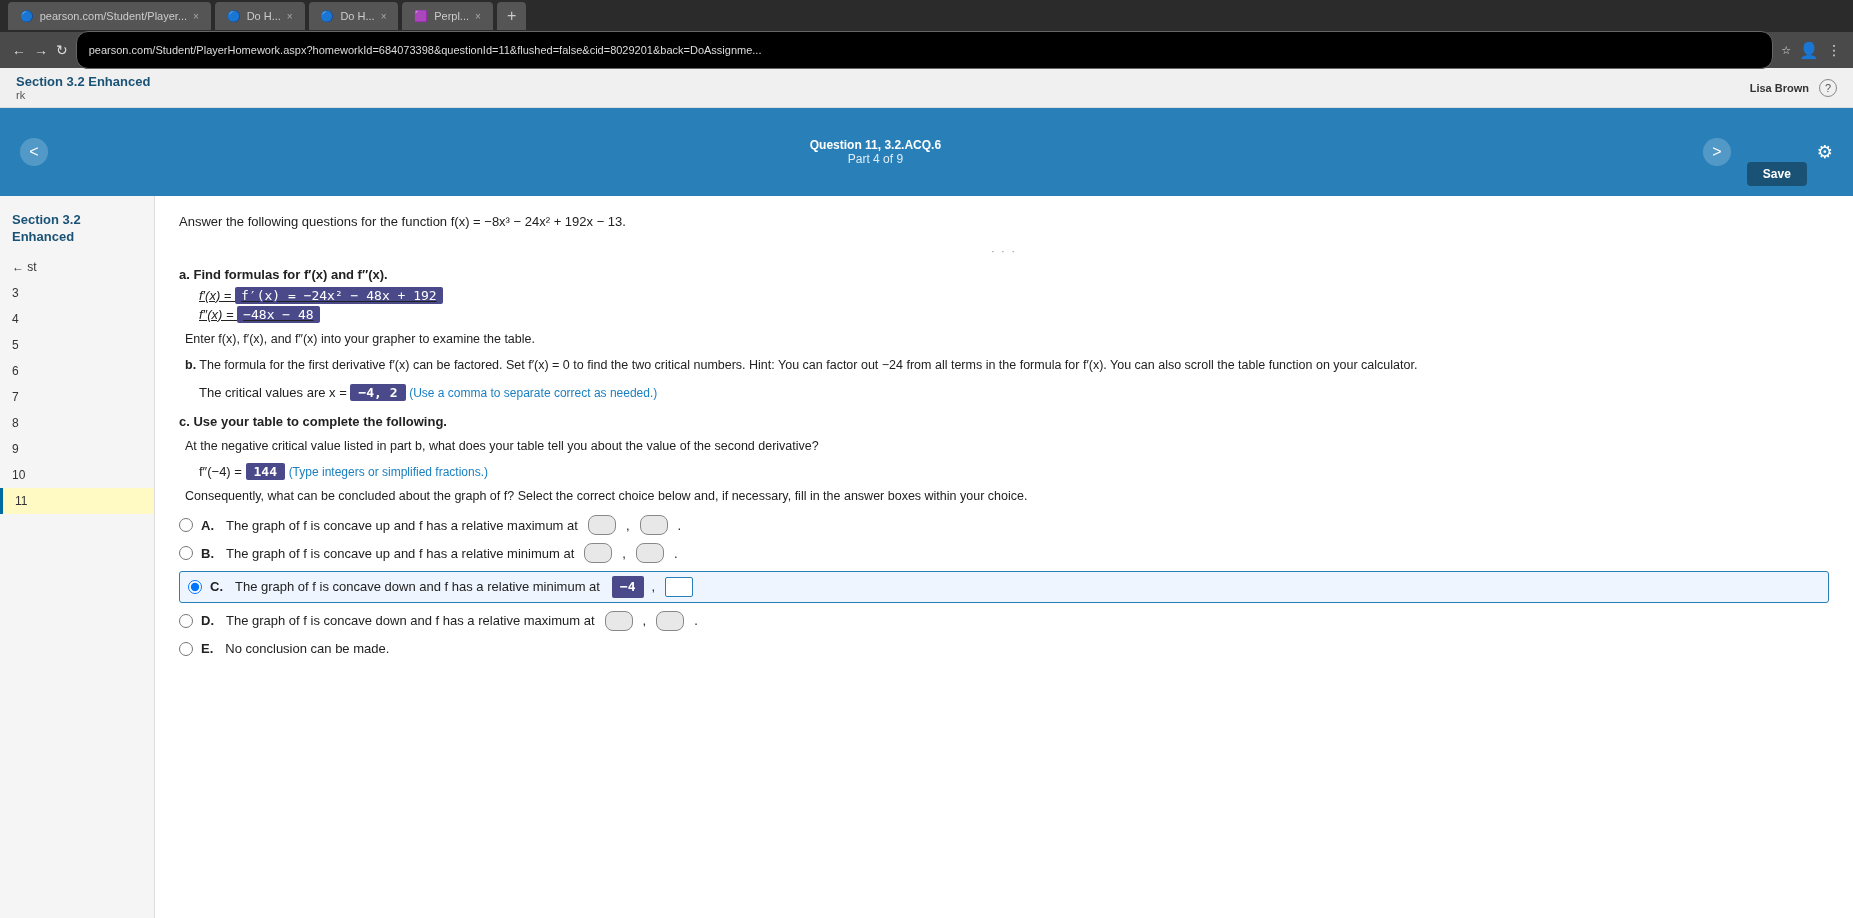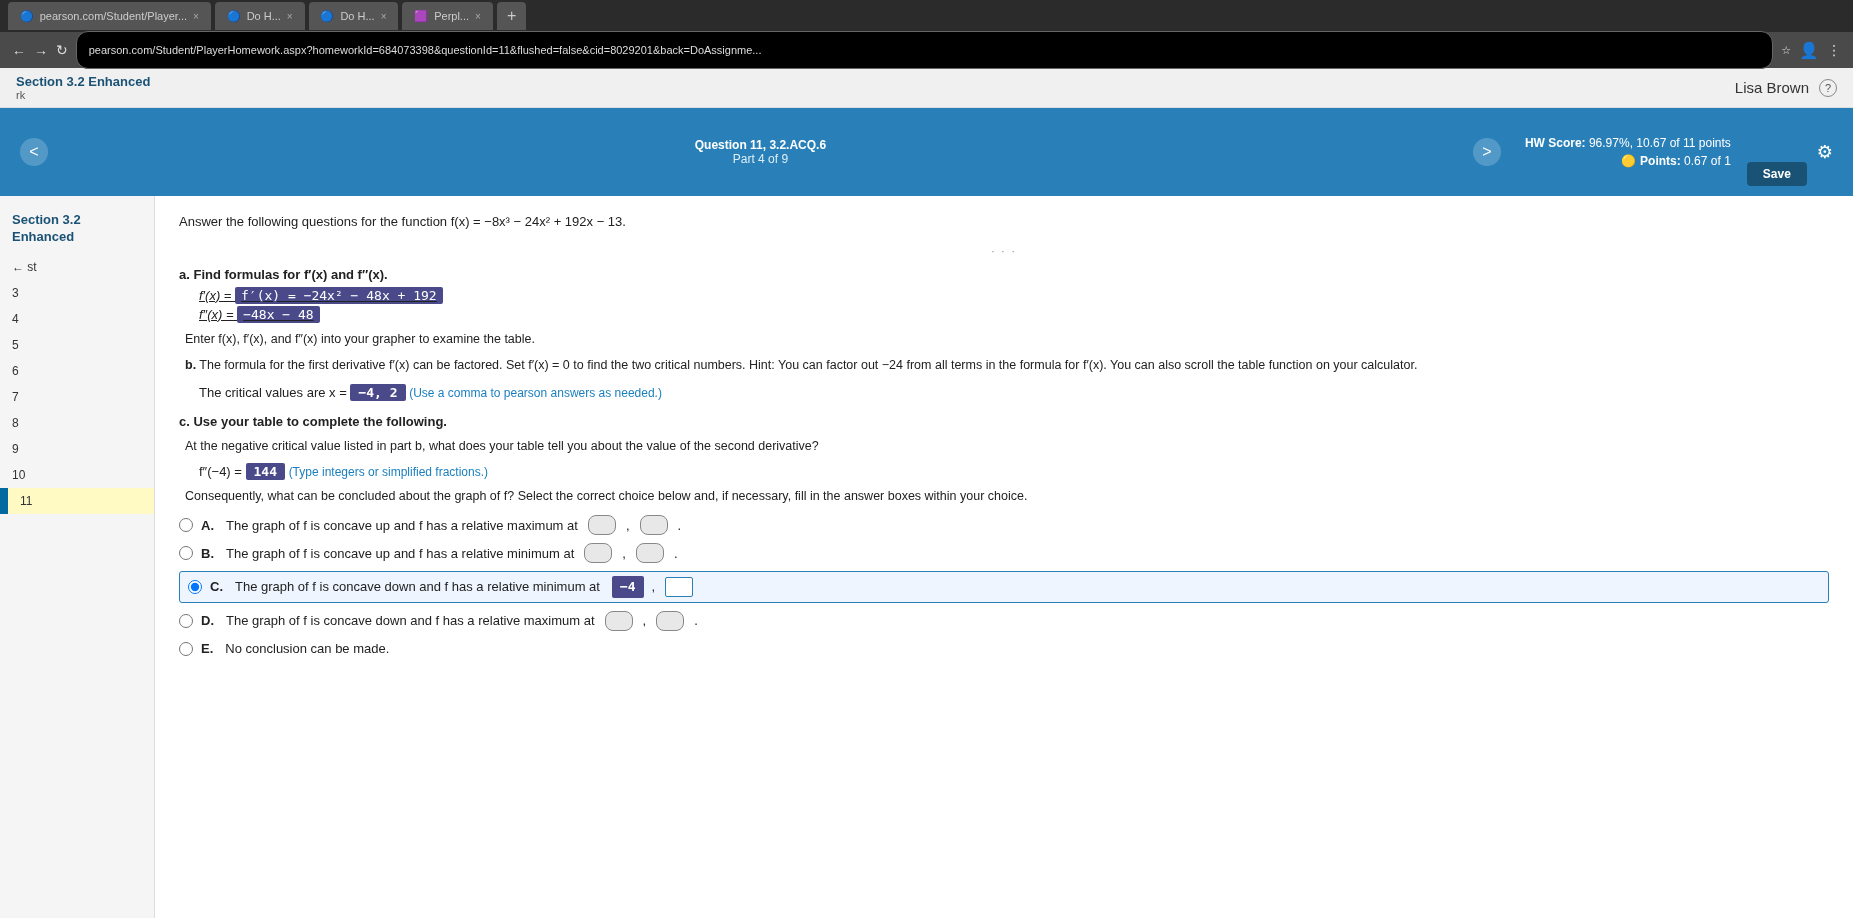--- a/index.html
+++ b/index.html
@@ -86,21 +86,21 @@
       padding: 6px 12px;
       font-size: 12px;
       color: #333;
       cursor: pointer;
       display: flex;
       align-items: center;
       gap: 6px;
     }
     .sidebar-item-highlight {
       background: #fff9c4;
-      border-left: 8px solid #0369a1;
+      border-left: 3px solid #0369a1;
     }
 
     
     .question-header {
       background: #2980b9;
       padding: 10px 20px;
       display: flex;
       align-items: center;
       justify-content: space-between;
       color: white;
@@ -333,43 +333,32 @@
   <span style="cursor:pointer;font-size:16px;">👤</span>
   <span style="cursor:pointer;font-size:14px;">⋮</span>
 </div>
 
 <div class="top-bar">
   <div>
     <div class="section-title">Section 3.2 Enhanced</div>
     <div style="font-size:11px;color:#555;">rk</div>
   </div>
   <div class="user-area">
-    <span style="font-size:15px;color:#333;font-weight:normal;">Lisa Brown</span>
+    <span style="font-size:11px;color:#333;font-weight:bold;">Lisa Brown</span>
     <span style="border:1px solid #888;border-radius:50%;width:18px;height:18px;display:inline-flex;align-items:center;justify-content:center;font-size:11px;cursor:pointer;color:#555;">?</span>
   </div>
 </div>
 
 <div class="question-header">
   <button class="nav-arrow">&lt;</button>
   <div class="question-title-area">
     <div class="question-title">Question 11, 3.2.ACQ.6</div>
     <div class="question-subtitle">Part 4 of 9</div>
   </div>
   <button class="nav-arrow">&gt;</button>
-  <div class="score-area" style="margin-left:24px;">
-    <div>
-      <strong>HW Score:</strong>
-      <span>96.97%, 10.67 of 11 points</span>
-    </div>
-    <div>
-      <span>🟡</span>
-      <strong>Points:</strong>
-      <span>0.67 of 1</span>
-    </div>
-  </div>
   <button class="save-btn" style="margin-left:16px;margin-top:44px;">Save</button>
   <span style="margin-left:10px;font-size:18px;cursor:pointer;">⚙</span>
 </div>
 
 <div class="main-wrapper">
 
   <div class="sidebar">
     <div class="sidebar-header">
       <span>Section 3.2 Enhanced</span>
     </div>
@@ -426,21 +415,21 @@
     <div class="instruction-text">Enter f(x), f′(x), and f″(x) into your grapher to examine the table.</div>
 
     <div class="instruction-text">
       <strong>b.</strong>
       <span>The formula for the first derivative f′(x) can be factored. Set f′(x) = 0 to find the two critical numbers. Hint: You can factor out −24 from all terms in the formula for f′(x). You can also scroll the table function on your calculator.</span>
     </div>
 
     <div class="critical-value-line">
       <span>The critical values are x =</span>
       <span class="answer-highlight">−4, 2</span>
-      <span class="answer-hint"> (Use a comma to pearson answers as needed.)</span>
+      <span class="answer-hint"> (Use a comma to separate correct as needed.)</span>
     </div>
 
     <div class="part-label">c. Use your table to complete the following.</div>
 
     <div class="instruction-text">At the negative critical value listed in part b, what does your table tell you about the value of the second derivative?</div>
 
     <div class="second-deriv-line">
       <span>f″(−4) = </span>
       <span class="answer-highlight">144</span>
       <span class="answer-hint"> (Type integers or simplified fractions.)</span>

